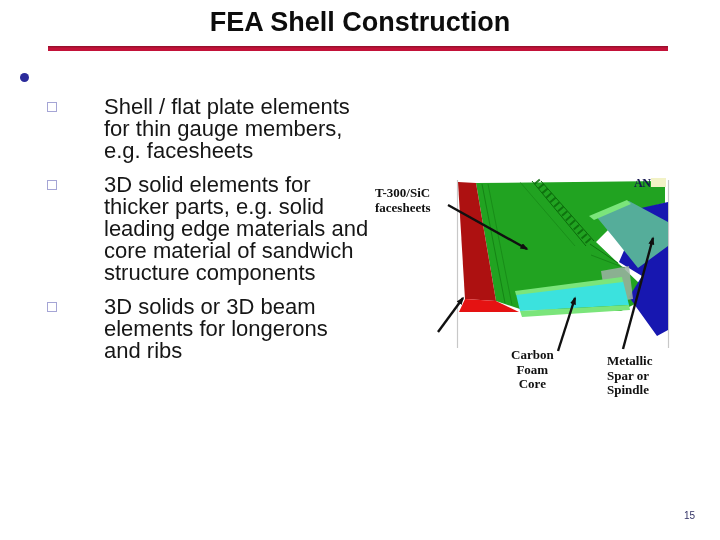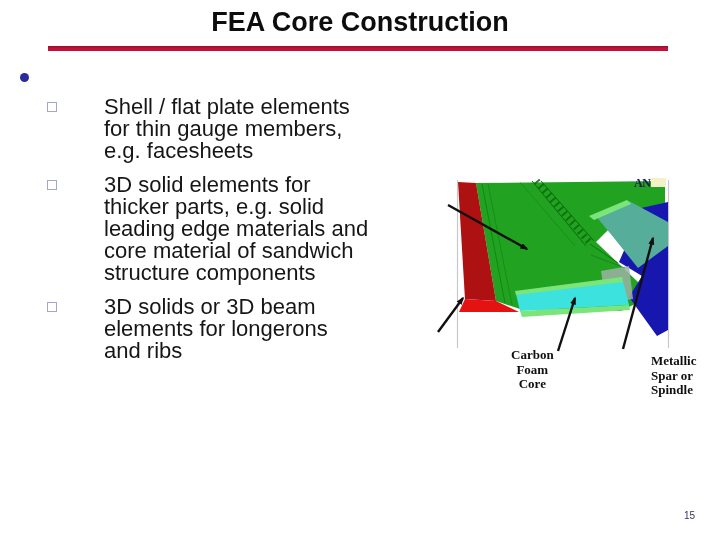--- a/index.html
+++ b/index.html
@@ -30,37 +30,37 @@
   .sub-text { font-size:22px; line-height:22px; width:272px;margin-left:32px; }
   .figure { position:absolute; left:370px; top:170px; width:350px; height:240px; }
   .figure svg { position:absolute; left:0; top:0; }
   .fig-label {
     position:absolute; font-family:"Liberation Serif", serif; font-weight:bold;
     font-size:13px; line-height:1.12; color:#101010; white-space:pre-line;
   }
   .lbl-facesheets   { left:5px;   top:16px; }
   .lbl-leading-edge { left:2px;   top:157px; }
   .lbl-carbon-foam  { left:141px; top:178px;text-align:center; }
-  .lbl-metallic     { left:237px; top:184px;margin-left:44px; }
+  .lbl-metallic     { left:237px; top:184px; }
   .an-logo {
     position:absolute; left:264px; top:8px; font-family:Liberation Serif, serif;
     font-weight:bold; font-size:12px; line-height:10px; color:#15154f; letter-spacing:-0.5px;
   }
   .an-box {
     position:absolute; left:281px; top:8px; width:15px; height:9px;
     background:#f2f2c6;
   }
   .page-number {
     position:absolute; left:684px; top:510px; font-size:10px; color:#333366;
   }
 </style>
 </head>
 <body>
 
-<div class="slide-title">FEA Core Construction</div>
+<div class="slide-title">FEA Shell Construction</div>
 <div class="title-rule"></div>
 
 <div class="bullet-list">
   <div class="main-item">
     <span class="main-dot"></span>
   </div>
   <div class="sub-item">
     <span class="sub-square"></span>
     <span class="sub-text">Shell / flat plate elements for thin gauge members, e.g. facesheets</span>
   </div>
@@ -112,20 +112,22 @@
     <line x1="162" y1="11" x2="216" y2="76" stroke-width="1" stroke="#0b6b0b"></line>
     <line x1="171" y1="11" x2="224" y2="71" stroke-width="1" stroke="#0b6b0b"></line>
     <line x1="220" y1="74" x2="248" y2="93" stroke-width="1" opacity="0.8" stroke="#0b6b0b"></line>
     <line x1="221" y1="85" x2="255" y2="98" stroke-width="0.8" opacity="0.6" stroke="#0b6b0b"></line>
 
     <line x1="78" y1="35" x2="157" y2="79" stroke="#101010" stroke-width="2.4" marker-end="url(#ah)"></line>
     <line x1="68" y1="162" x2="93" y2="128" stroke="#101010" stroke-width="2.4" marker-end="url(#ah)"></line>
     <line x1="188" y1="181" x2="205" y2="128" stroke="#101010" stroke-width="2.4" marker-end="url(#ah)"></line>
     <line x1="253" y1="179" x2="283" y2="68" stroke="#101010" stroke-width="2.4" marker-end="url(#ah)"></line>
   </svg>
+  <div class="fig-label lbl-facesheets">T-300/SiC
+facesheets</div>
   <div class="fig-label lbl-carbon-foam">Carbon
 Foam
 Core</div>
   <div class="fig-label lbl-metallic">Metallic
 Spar or
 Spindle</div>
   <div class="an-logo">AN</div>
   <div class="an-box"></div>
 </div>
 

